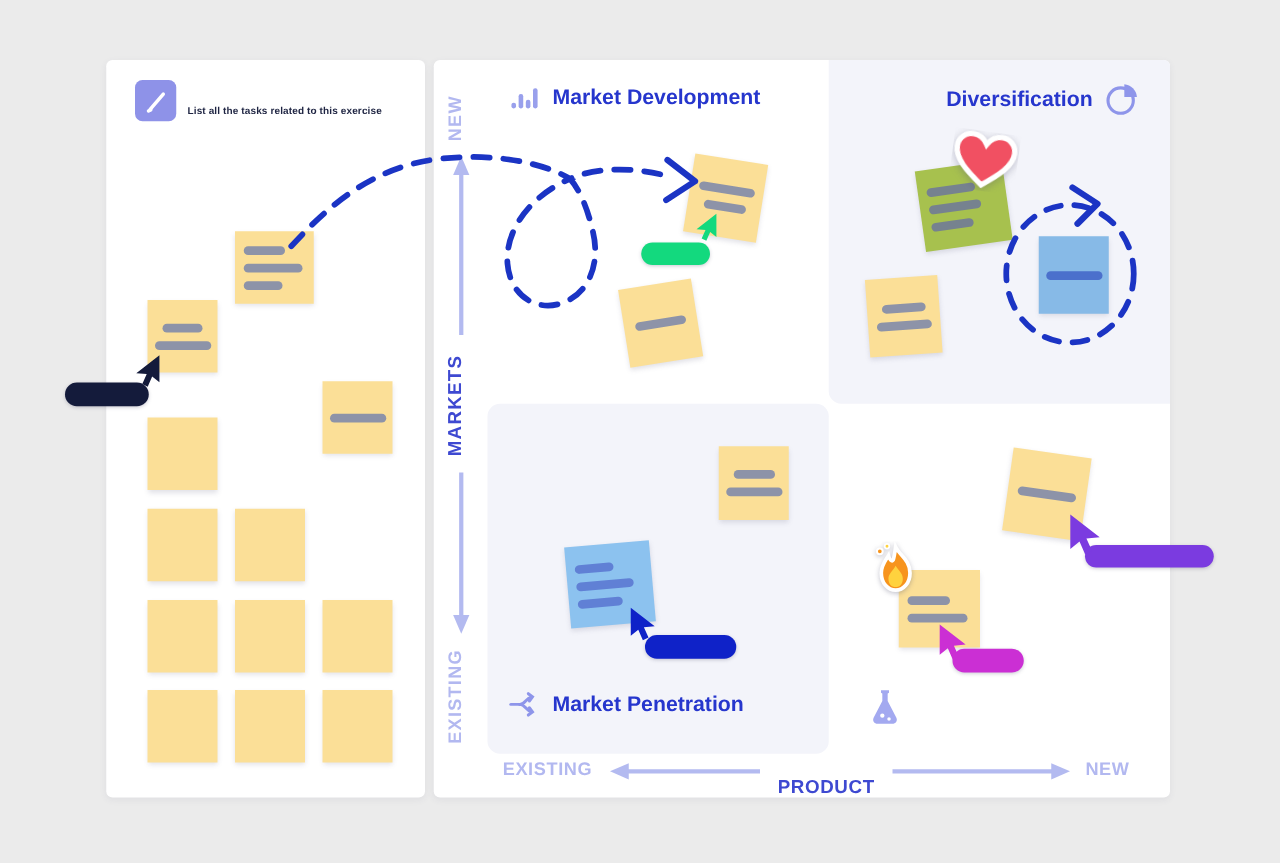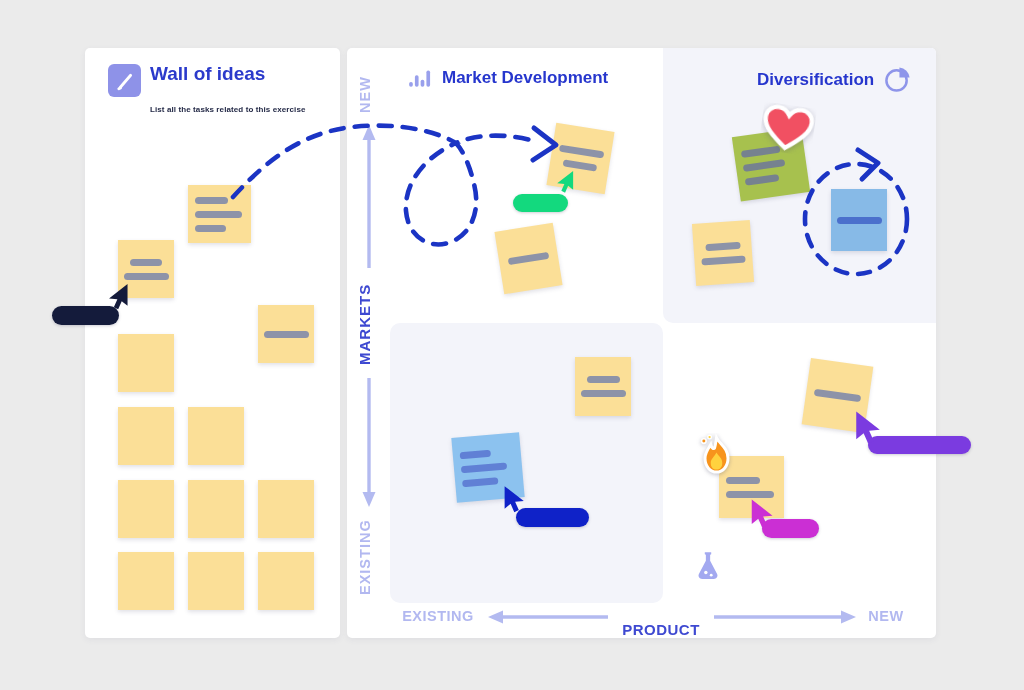--- a/index.html
+++ b/index.html
@@ -41,21 +41,20 @@
   <div class="quad" style="left:390px;top:323px;width:273px;height:280px;"></div>
 
   <div class="wall-head">
     <span class="wall-icon">
       <svg width="21" height="21" viewBox="0 0 24 24" fill="none" stroke="#ffffff" stroke-width="3.2" stroke-linecap="round">
         <path d="M7 20 L19 6"></path>
           <path d="M5.5 21.5 L7.5 20.5"></path>
       </svg>
     </span>
     <div>
-      <div class="wall-title">Wall of ideas</div>
       <div class="wall-sub">List all the tasks related to this exercise</div>
     </div>
   </div>
 
   <div class="qtitle" style="left:757px;top:66px;">
     <span>Diversification</span>
     <svg width="27" height="27" viewBox="0 0 28 28">
       <circle cx="13" cy="15" r="10.5" fill="none" stroke="#8e95ea" stroke-width="2.6"></circle>
       <path d="M16 12 L16 1.5 A 11.5 11.5 0 0 1 26.5 12 Z" fill="#8e95ea"></path>
     </svg>
@@ -64,20 +63,30 @@
   <div class="qtitle" style="left:407px;top:66px;">
     <svg width="25" height="23" viewBox="0 0 20 20">
       <rect x="1" y="14" width="3.2" height="4" rx="1.5" fill="#99a0ec"></rect>
       <rect x="6" y="8" width="3.2" height="10" rx="1.5" fill="#99a0ec"></rect>
       <rect x="11" y="12" width="3.2" height="6" rx="1.5" fill="#99a0ec"></rect>
       <rect x="16" y="4" width="3.2" height="14" rx="1.5" fill="#99a0ec"></rect>
     </svg>
     <span>Market Development</span>
   </div>
 
+  <div class="qtitle" style="left:406px;top:551px;">
+    <svg width="26" height="25" viewBox="0 0 24 24" fill="none" stroke="#8e95ea" stroke-width="2.3" stroke-linecap="round">
+      <path d="M2 12 L9 12"></path>
+      <path d="M9 12 C 13 12 13.5 7.5 17.5 6.5"></path>
+      <path d="M9 12 C 13 12 13.5 16.5 17.5 17.5"></path>
+      <path d="M15.5 3.8 L18.7 6.2 L16.3 9.4"></path>
+      <path d="M16.3 14.6 L18.7 17.8 L15.5 20.2"></path>
+    </svg>
+    <span>Market Penetration</span>
+  </div>
 
   <div class="qtitle" style="left:695px;top:550px;">
     <svg width="26" height="30" viewBox="0 0 24 28">
       <path d="M9 2 L15 2 L15 4 L14 4.5 L14 10 L20.5 22.5 C21.6 24.8 20 27 17.5 27 L6.5 27 C4 27 2.4 24.8 3.5 22.5 L10 10 L10 4.5 L9 4 Z" fill="#a3a9f0"></path>
       <circle cx="10" cy="21" r="1.6" fill="#ffffff"></circle>
       <circle cx="15" cy="23.5" r="1.3" fill="#ffffff"></circle>
     </svg>
   </div>
 
   <div class="vlabel axis-light" style="left:357px;top:70px;height:50px;">NEW</div>

